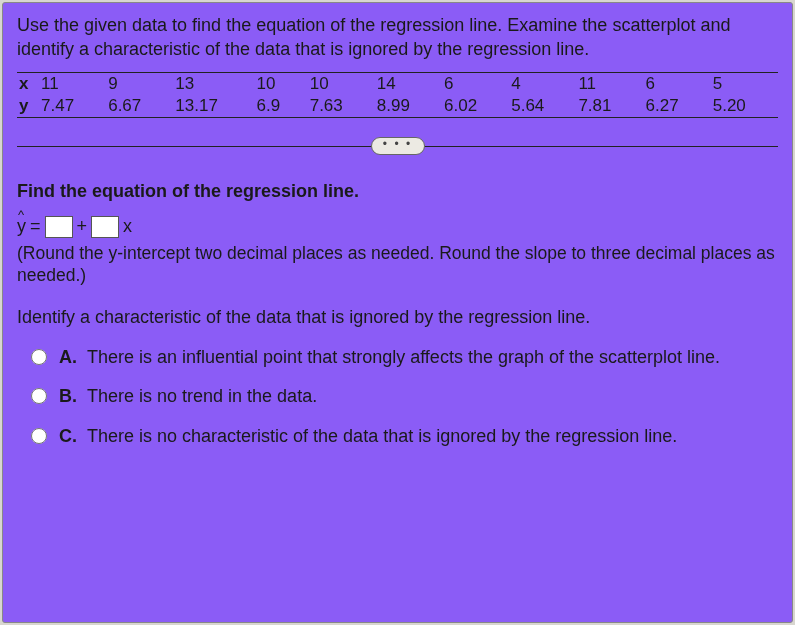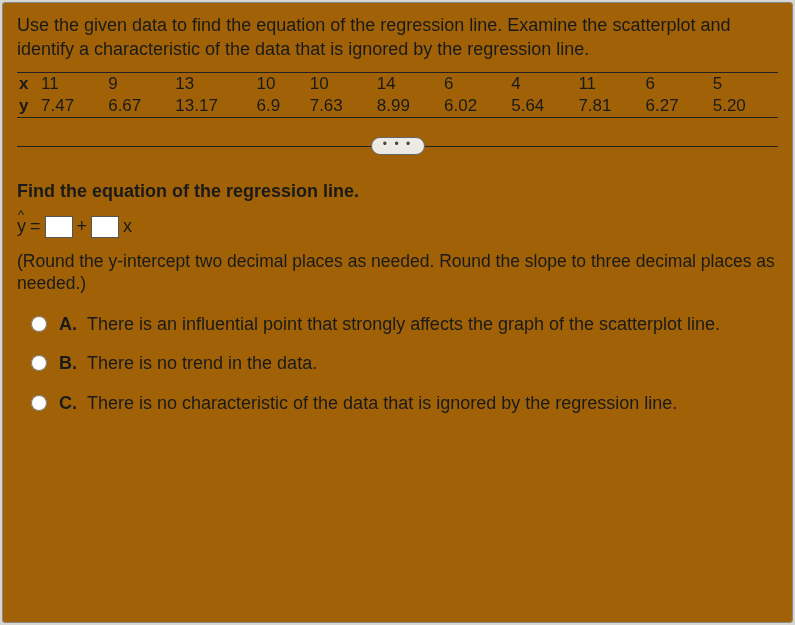--- a/index.html
+++ b/index.html
@@ -7,21 +7,21 @@
       margin: 0;
       padding: 0;
       font-family: Arial, Helvetica, sans-serif;
       background: #d8d6d0;
       width: 795px;
       height: 625px;
       overflow: hidden;
       color: #1a1a1a;
     }
     .sheet {
-      background: #a16207;
+      background: #8b5cf6;
       border: 1px solid #888;
       border-radius: 3px;
       margin: 2px;
       padding: 10px 14px 10px 14px;
       height: 621px;
       position: relative;
     }
     .prompt {
       font-size: 18px;
       line-height: 1.35;
@@ -85,21 +85,21 @@
       width: 28px;
       height: 22px;
       border: 1.5px solid #555;
       background: #fff;
       font-size: 15px;
       text-align: center;
       padding: 0;
     }
     .hint {
       font-size: 17.5px;
-      margin-top: 12px;
+      margin-top: 4px;
       line-height: 1.3;
     }
     .question2 {
       margin-top: 20px;
       font-size: 18px;
     }
     .options {
       margin-top: 18px;
     }
     .opt-row {
@@ -176,20 +176,21 @@
     </span>
     <span>=</span>
     <input class="input-box" type="text" style="">
     <span>+</span>
     <input class="input-box" type="text" style="">
     <span>x</span>
   </div>
 
   <div class="hint">(Round the y-intercept two decimal places as needed. Round the slope to three decimal places as needed.)</div>
 
+  <div class="question2">Identify a characteristic of the data that is ignored by the regression line.</div>
 
   <div class="options">
     <div class="opt-row">
       <input type="radio" name="mc" class="radio" style="">
       <span class="opt-letter">A.</span>
       <span class="opt-text">There is an influential point that strongly affects the graph of the scatterplot line.</span>
     </div>
     <div class="opt-row">
       <input type="radio" name="mc" class="radio" style="">
       <span class="opt-letter">B.</span>

